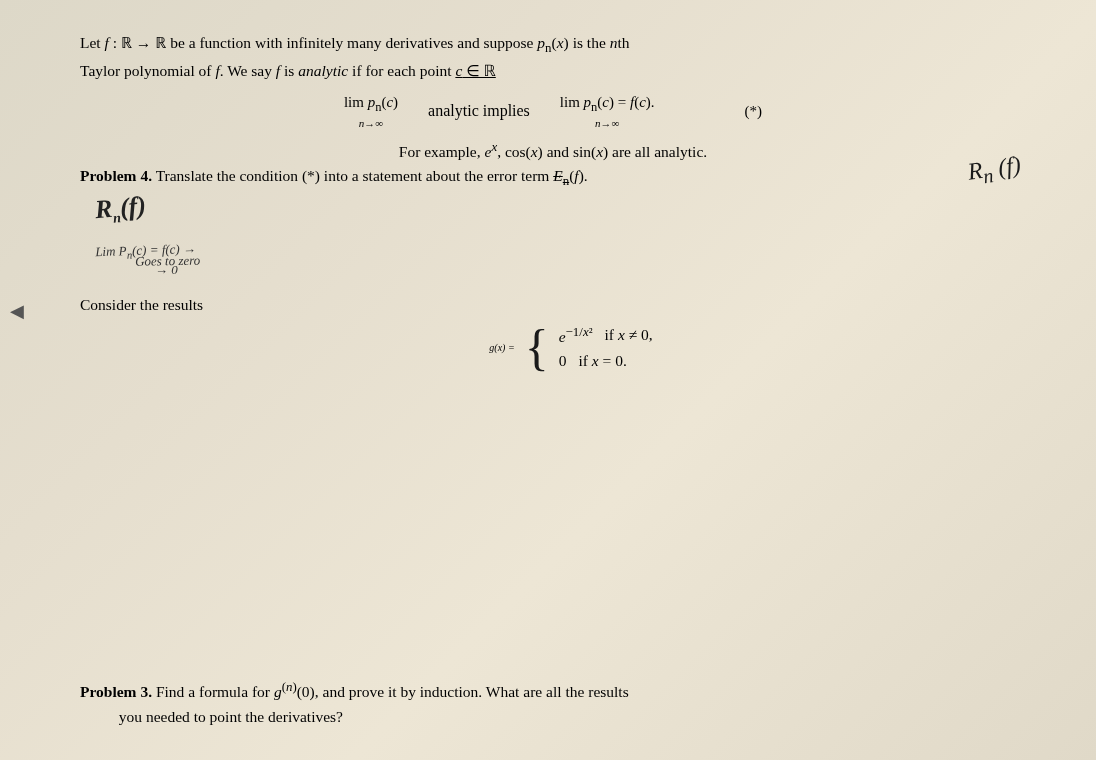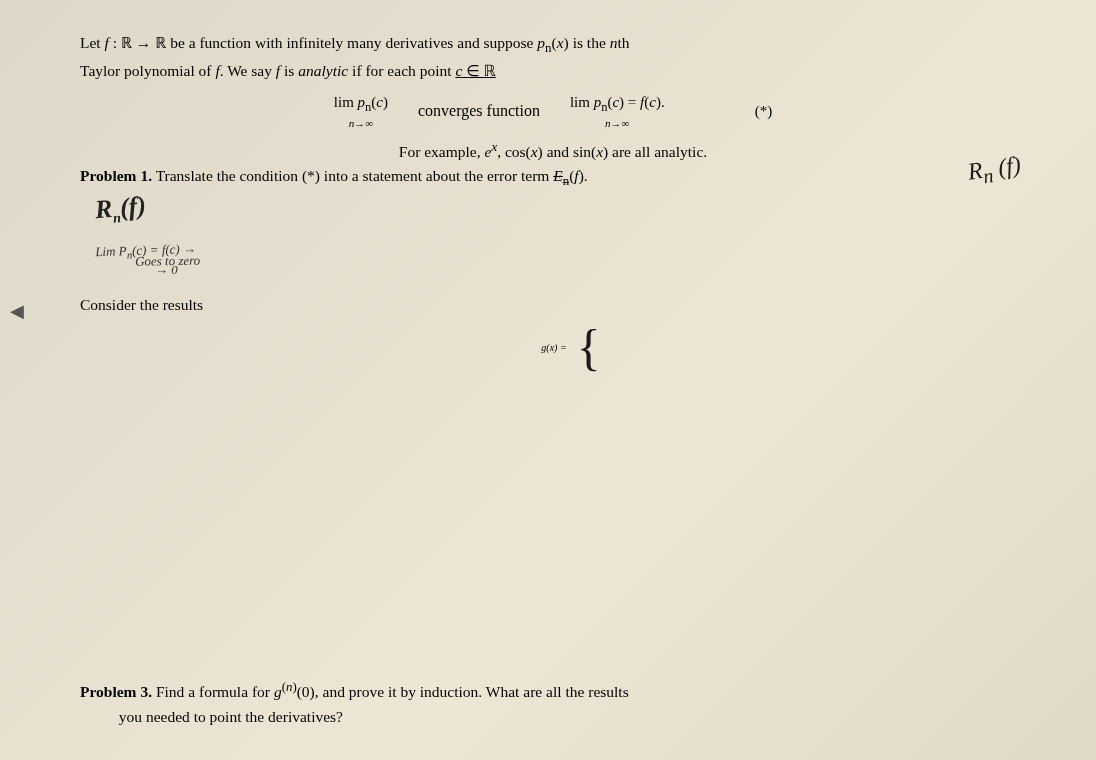--- a/index.html
+++ b/index.html
@@ -149,54 +149,64 @@
     <span>
       Taylor polynomial of <span class="italic">f</span>. We say <span class="italic">f</span> is <span class="italic">analytic</span> if for each point <span class="italic" style="text-decoration:underline;">c</span><span style="text-decoration:underline;"> ∈ ℝ</span>
     </span>
   </div>
 
   <div class="limit-row">
     <div style="display:inline-flex; flex-direction:column; align-items:center; gap:2px;">
       <span style="font-size:15px;">lim <span class="italic">p</span><sub>n</sub>(<span class="italic">c</span>)</span>
       <span style="font-size:11px;"><span class="italic">n</span>→∞</span>
     </div>
-    <span>converges function</span>
+    <span>analytic implies</span>
     <div style="display:inline-flex; flex-direction:column; align-items:center; gap:2px;">
       <span style="font-size:15px;">lim <span class="italic">p</span><sub>n</sub>(<span class="italic">c</span>) = <span class="italic">f</span>(<span class="italic">c</span>).</span>
       <span style="font-size:11px;"><span class="italic">n</span>→∞</span>
     </div>
     <span style="margin-left:60px; font-size:15px;">(*)</span>
   </div>
 
   <div class="example-line">
     <span>
       For example, <span class="italic">e</span><sup><span class="italic">x</span></sup>, cos(<span class="italic">x</span>) and sin(<span class="italic">x</span>) are all analytic.
     </span>
     <span class="handwriting-rn-top-right">R<sub>n</sub> (f)</span>
   </div>
 
   <div class="problem-line">
-    <span class="problem-bold">Problem 1.</span>
+    <span class="problem-bold">Problem 4.</span>
     <span> Translate the condition (*) into a statement about the error term <span class="struck"><span class="italic">E</span><sub>n</sub></span>(<span class="italic">f</span>).</span>
   </div>
 
   <div style="margin-left: 15px; margin-top:2px; margin-bottom: 10px;">
     <div style="font-family: 'Brush Script MT', cursive; font-size: 26px; font-style: italic; font-weight: bold; transform: rotate(-5deg); display: inline-block; color: #222;">R<sub style="font-size:14px;">n</sub>(f)</div>
     <div style="font-family: 'Brush Script MT', cursive; font-size: 13px; font-style: italic; color: #333; margin-top: 2px; transform: rotate(-2deg); display:block;">Lim P<sub>n</sub>(c) = f(c) →</div>
     <div style="font-family: 'Brush Script MT', cursive; font-size: 13px; font-style: italic; color: #333; margin-left: 40px; transform: rotate(-1deg); display:block;">Goes to zero</div>
     <div style="font-family: 'Brush Script MT', cursive; font-size: 13px; font-style: italic; color: #333; margin-left: 60px; transform: rotate(0deg); display:block;">→ 0</div>
   </div>
 
   <div class="consider-line">
     <span>Consider the results</span>
   </div>
 
   <div class="piecewise-container">
     <span style="font-style:italic; font-size:10px;margin-left:36px;">g(x) =</span>
     <span class="piecewise-brace">{</span>
+    <div class="piecewise-cases">
+      <div class="piecewise-case">
+        <span><span class="italic">e</span><sup>−1/<span class="italic">x</span>²</sup></span>
+        <span>if <span class="italic">x</span> ≠ 0,</span>
+      </div>
+      <div class="piecewise-case">
+        <span>0</span>
+        <span>if <span class="italic">x</span> = 0.</span>
+      </div>
+    </div>
   </div>
 
 
   <div class="problem3-block">
     <span class="problem-bold">Problem 3.</span>
     <span> Find a formula for <span class="italic">g</span><sup>(<span class="italic">n</span>)</sup>(0), and prove it by induction. What are all the results</span>
     <br>
     <span style="margin-left: 2.5em;">you needed to point the derivatives?</span>
   </div>
 

